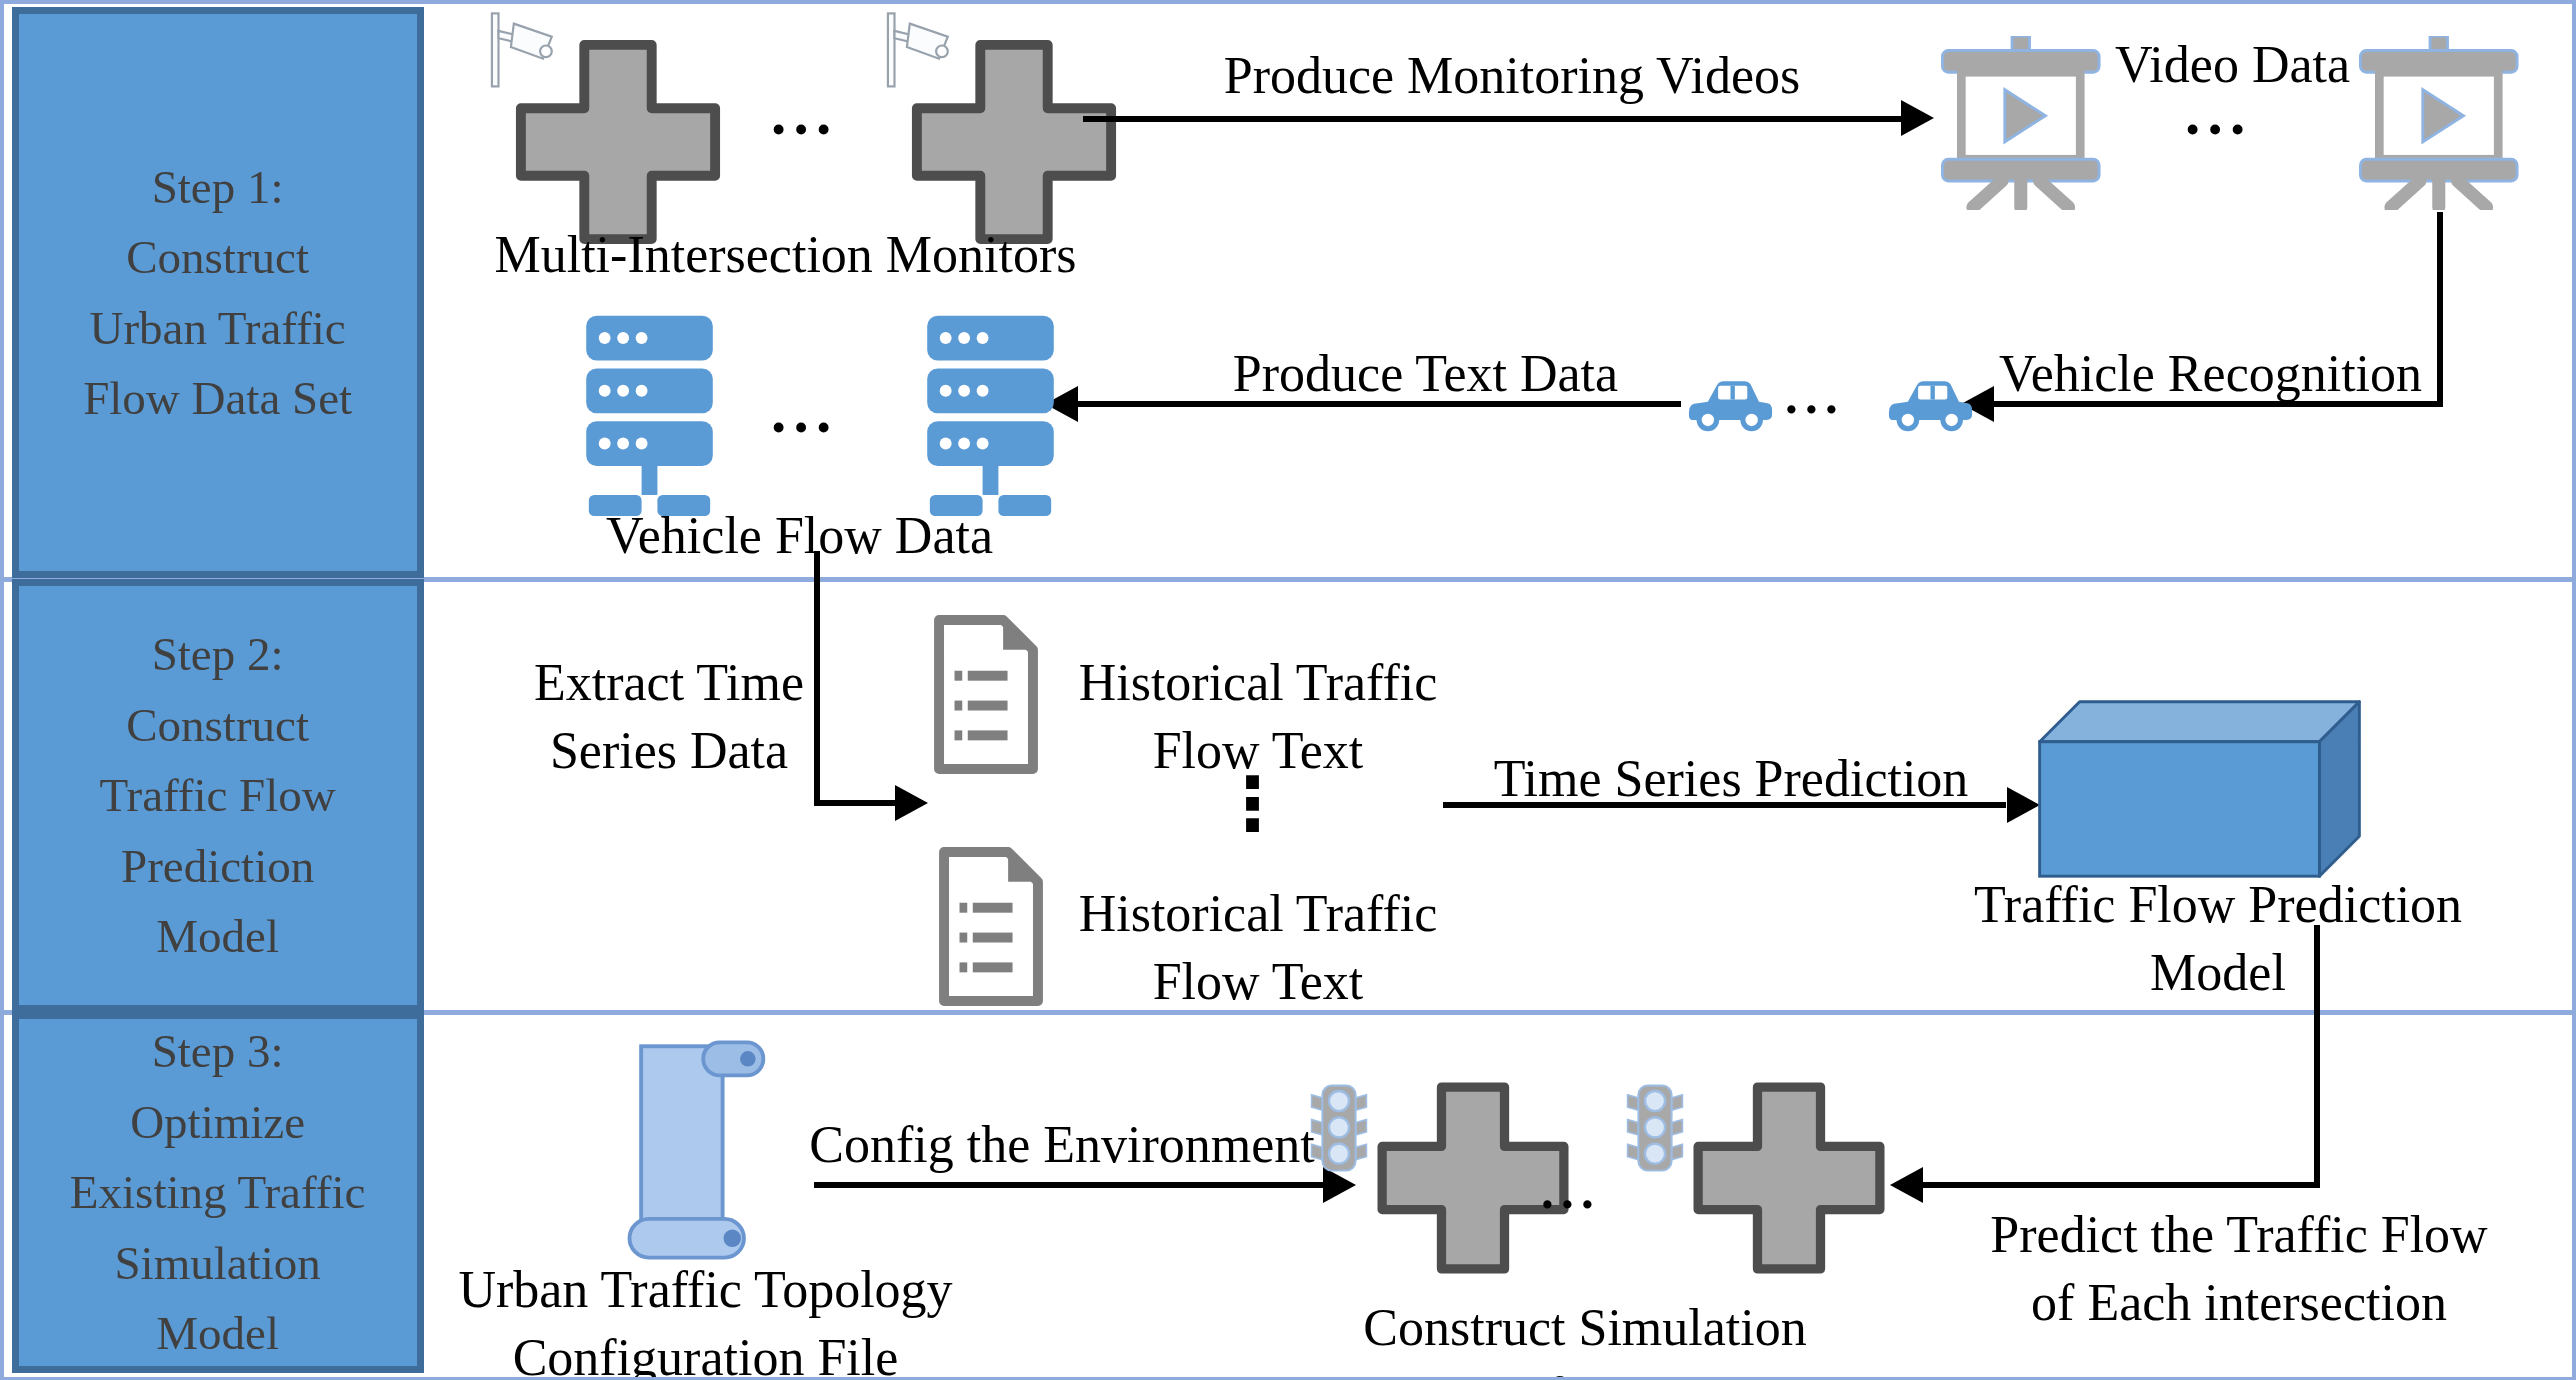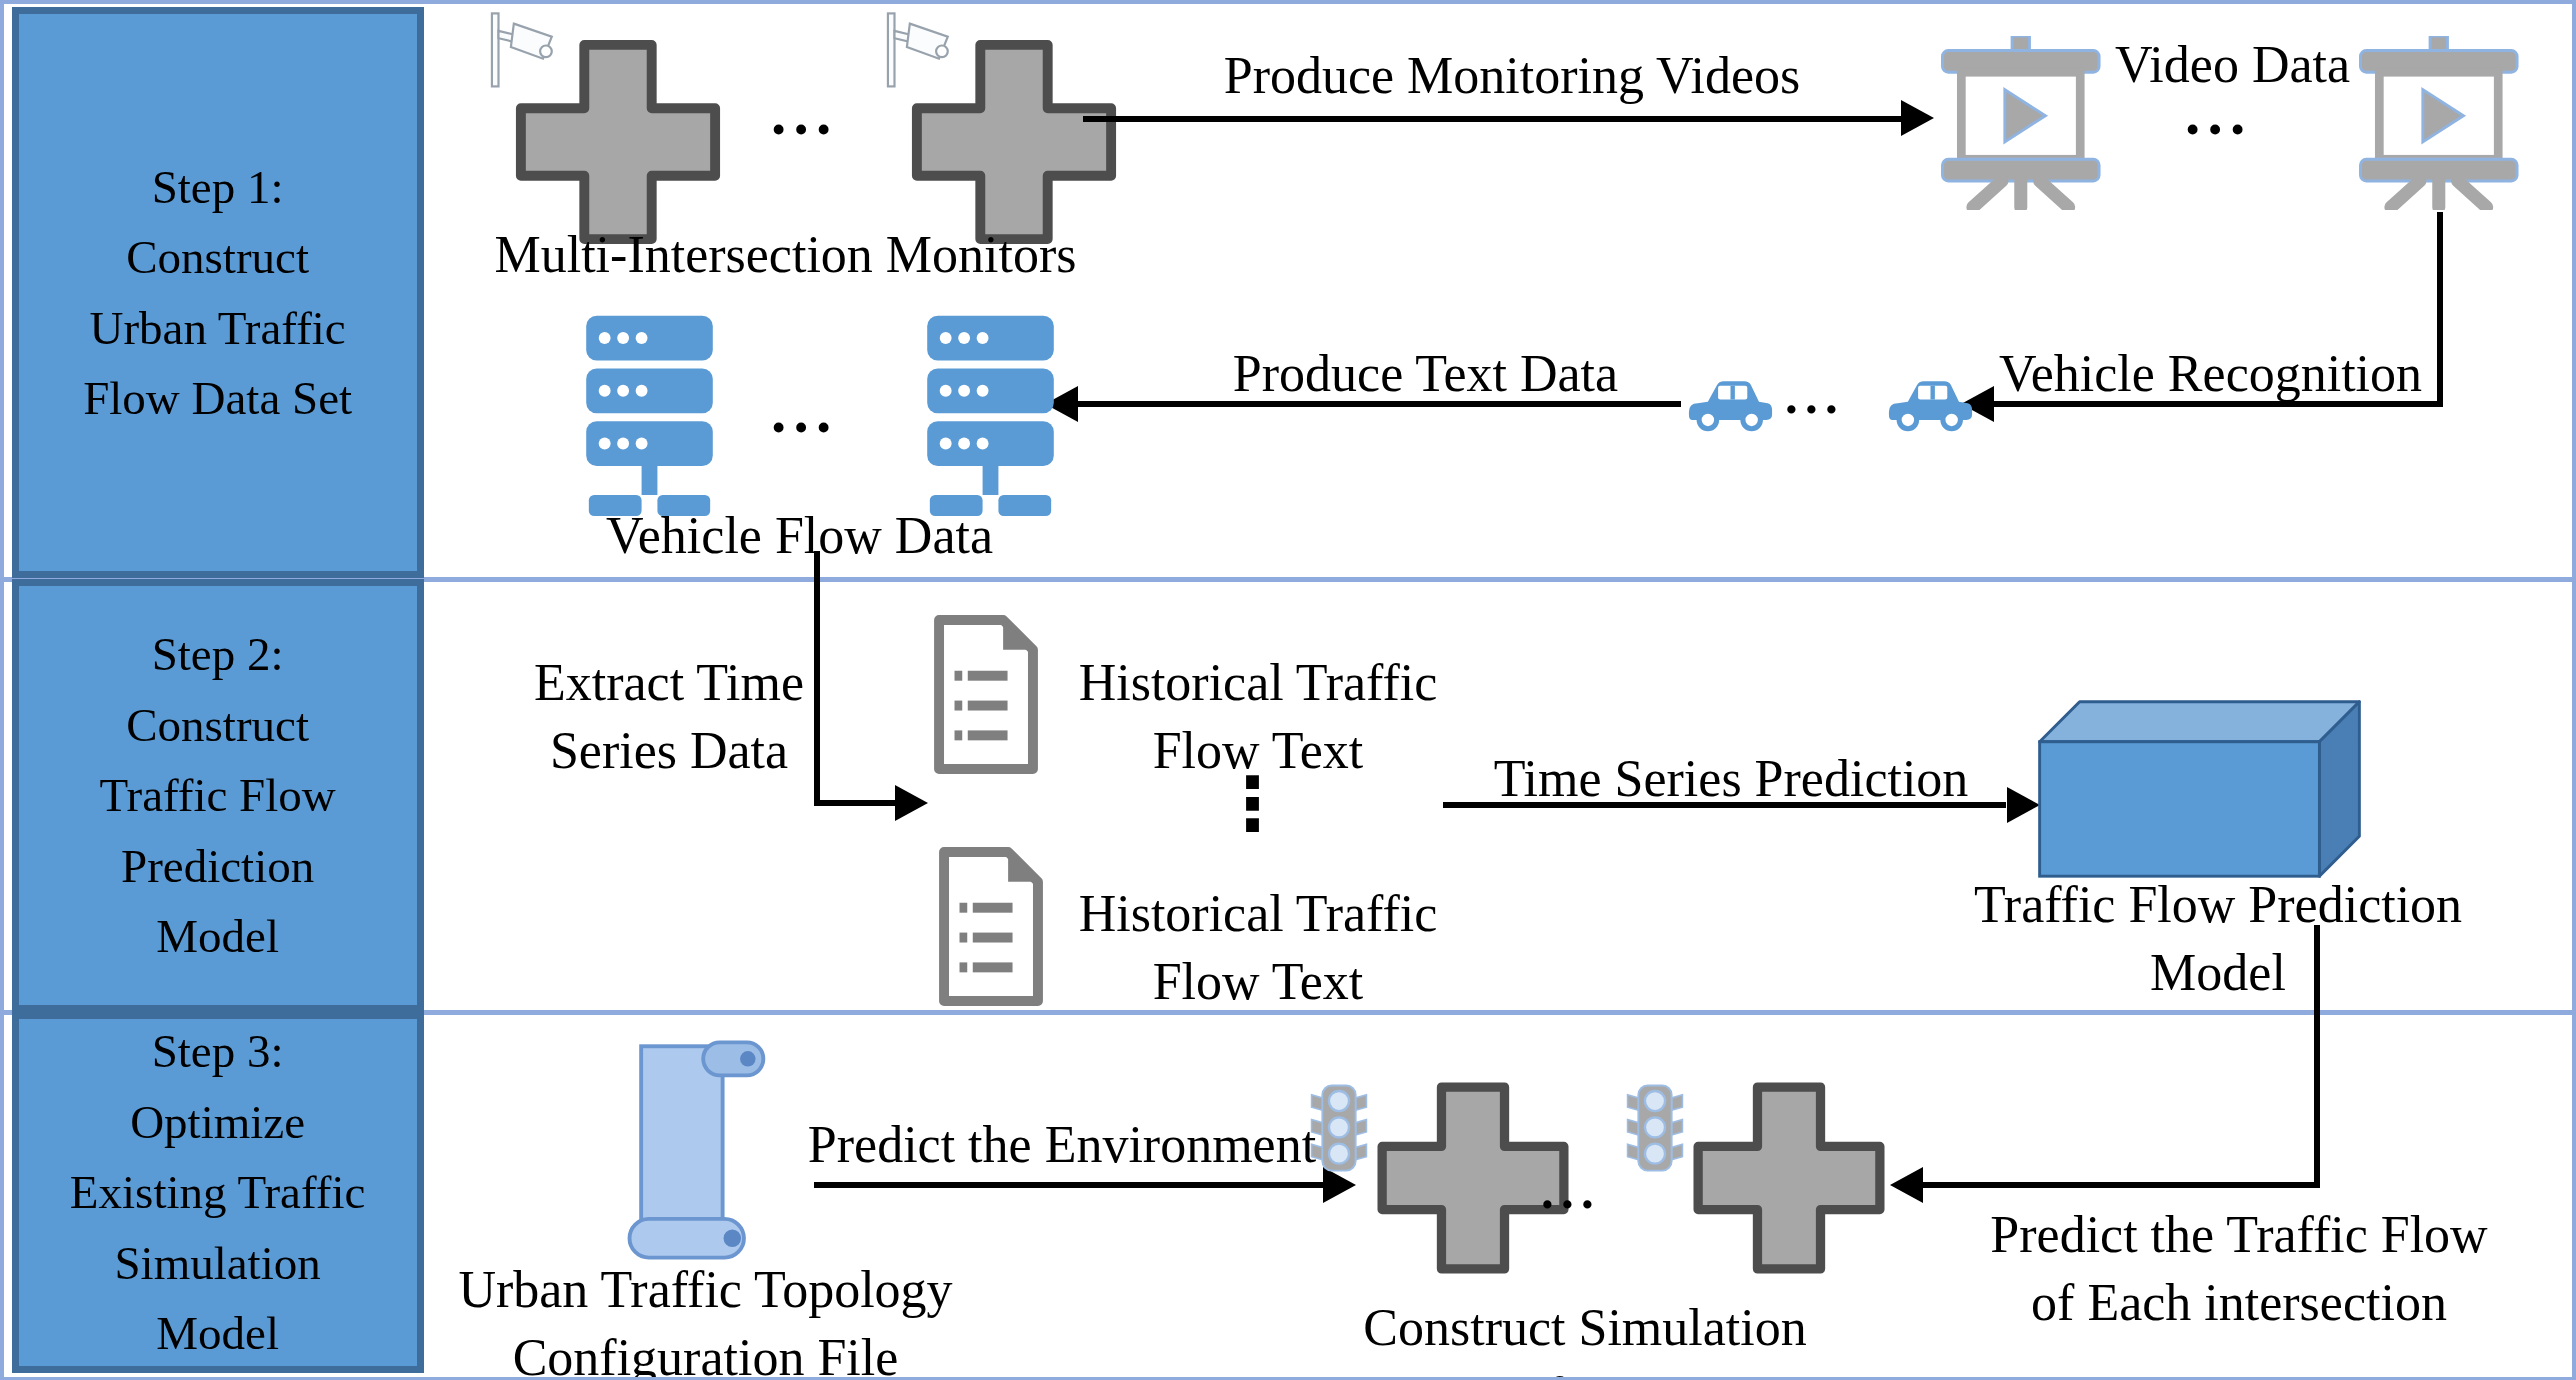--- a/index.html
+++ b/index.html
@@ -1,21 +1,21 @@
 <!DOCTYPE html>
 <html style="font-size:11.6px"><head>
 <meta charset="utf-8">
 <style>
   html,body{margin:0;padding:0;background:#fff;}
   .canvas{position:relative;width:2576px;height:1381px;background:#ffffff;overflow:hidden;
           font-family:"Liberation Serif","DejaVu Serif",serif;}
   .frame{position:absolute;left:0;top:0;right:0;bottom:0;border:4.4px solid #8faadc;z-index:5;}
   .divider{position:absolute;left:0;width:2576px;height:5.1px;background:#8faadc;z-index:1;}
   .stepbox{position:absolute;left:11.6px;width:412px;background:#5b9bd5;border:7.3px solid #3e6d9c;
-           box-sizing:border-box;color:#000000;display:flex;align-items:center;justify-content:center;
+           box-sizing:border-box;color:#404040;display:flex;align-items:center;justify-content:center;
            text-align:center;font-size:47px;line-height:1.5;white-space:pre-line;z-index:2;}
   .lbl{position:absolute;color:#000;font-size:52px;text-align:center;white-space:pre-line;line-height:1.3;z-index:3;}
   .dots{position:absolute;color:#000;font-size:61px;font-weight:bold;letter-spacing:7.3px;z-index:3;}
   .vdots{position:absolute;color:#000;font-size:73px;font-weight:bold;line-height:0.55;z-index:3;
          font-family:"DejaVu Sans","Liberation Serif",serif;}
   .hline{position:absolute;height:5.8px;background:#000;z-index:2;}
   .vline{position:absolute;width:5.8px;background:#000;z-index:2;}
   .ah-r{position:absolute;width:0;height:0;border-top:18px solid transparent;
         border-bottom:18px solid transparent;border-left:33px solid #000;z-index:2;}
   .ah-l{position:absolute;width:0;height:0;border-top:18px solid transparent;
@@ -224,21 +224,21 @@
   <svg class="icon" style="left:614px;top:1036px;width:160px;height:229px" viewBox="0 0 165 235">
     <rect x="28" y="10" width="84" height="190" fill="#adc9ee" stroke="#6b96cf" stroke-width="4"></rect>
     <rect x="92" y="6" width="62" height="34" rx="17" fill="#9cbde6" stroke="#6b96cf" stroke-width="4"></rect>
     <circle cx="138" cy="23" r="8" fill="#5b87c5"></circle>
     <rect x="16" y="188" width="118" height="40" rx="20" fill="#adc9ee" stroke="#6b96cf" stroke-width="4"></rect>
     <circle cx="122" cy="208" r="9" fill="#5b87c5"></circle>
   </svg>
   <div class="lbl" style="left:451px;top:1256px;width:509px">Urban Traffic Topology
 Configuration File</div>
 
-  <div class="lbl" style="left:771px;top:1111px;width:582px">Predict the Environment</div>
+  <div class="lbl" style="left:771px;top:1111px;width:582px">Config the Environment</div>
   <div class="hline" style="left:814px;top:1182px;width:509px"></div>
   <div class="ah-r" style="left:1323px;top:1167px"></div>
 
   <svg class="icon" style="left:1371px;top:1076px;width:204px;height:204px" viewBox="0 0 110 110">
     <path d="M38 6 H72 V38 H104 V72 H72 V104 H38 V72 H6 V38 H38 Z" fill="#a7a7a7" stroke="#4d4d4d" stroke-width="5" stroke-linejoin="round"></path>
   </svg>
   <svg class="icon front" style="left:1310px;top:1081px;width:58px;height:95px" viewBox="0 0 75 115">
     <g fill="#a8a8a8" stroke="#9dbde4" stroke-width="2">
       <polygon points="2,14 16,18 16,34 2,30"></polygon>
         <polygon points="2,46 16,50 16,66 2,62"></polygon>

